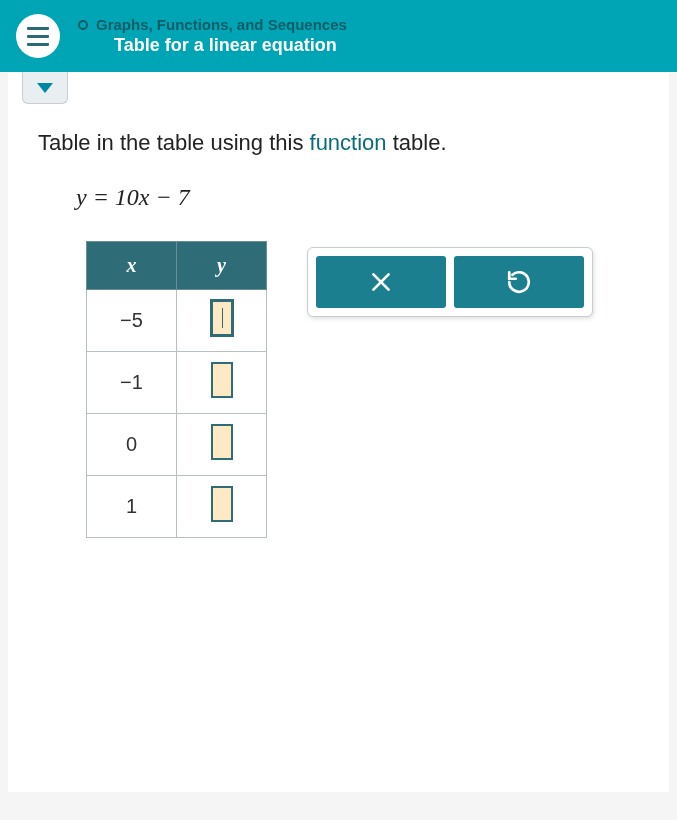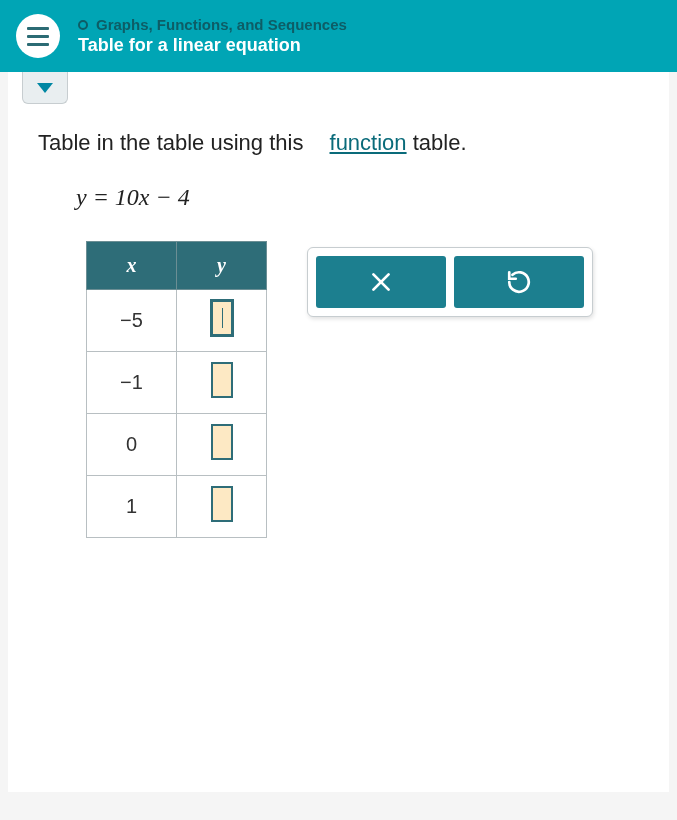--- a/index.html
+++ b/index.html
@@ -57,20 +57,21 @@
       height: 10px;
       border-radius: 50%;
       border: 2px solid #0d5d66;
       display: inline-block;
     }
     .title {
       font-size: 18px;
       font-weight: 700;
       color: #ffffff;
       margin-top: 2px;
+      margin-left: 36px;
     }
     .content {
       background: #ffffff;
       margin: 0 8px 8px 8px;
       padding: 0 0 40px 0;
       min-height: 720px;
       position: relative;
     }
     .expand-tab {
       position: absolute;
@@ -94,23 +95,21 @@
       border-right: 8px solid transparent;
       border-top: 10px solid #0087a3;
     }
     .instruction {
       padding: 58px 30px 10px 30px;
       font-size: 22px;
       color: #222;
     }
     .instruction .fn-link {
       color: #0a6b7a;
-      text-decoration: underline;
-      cursor: pointer;
-      margin-left: 20px;
+      cursor: pointer;
     }
     .equation {
       padding: 18px 30px 20px 68px;
       font-size: 24px;
       font-style: italic;
       color: #222;
       font-family: "Times New Roman", serif;
     }
     .work-row {
       display: flex;
@@ -214,21 +213,21 @@
 
 <div class="content">
   <div class="expand-tab">
     <span class="chevron-down"></span>
   </div>
 
   <div class="instruction">
     <span>Table in the table using this </span><span class="fn-link">function</span><span> table.</span>
   </div>
 
-  <div class="equation">y = 10x − 4</div>
+  <div class="equation">y = 10x − 7</div>
 
   <div class="work-row">
     <table class="fn-table">
       <thead>
         <tr>
           <th>x</th>
           <th>y</th>
         </tr>
       </thead>
       <tbody>

